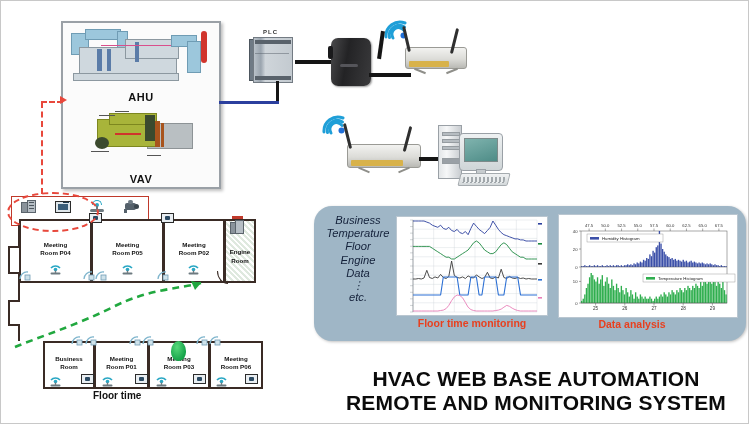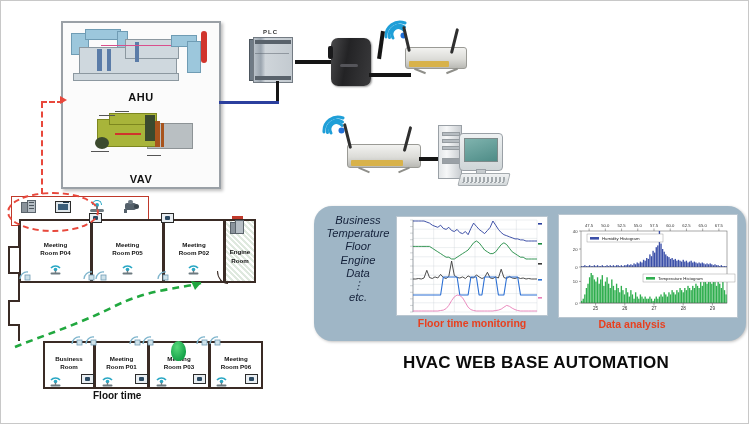--- a/index.html
+++ b/index.html
@@ -161,22 +161,22 @@
     font-size:10.5px;font-weight:bold;color:#e8401f;
   }
   
   #rt-card{left:82px;top:10px;width:152px;height:100px;}
   #rt-cap{left:82px;top:111px;width:152px;}
   #da-card{left:244px;top:8px;width:180px;height:104px;}
   #da-cap{left:228px;top:112px;width:180px;}
 
   
   #title{
-    left:330px;top:352px;width:410px;text-align:center;
-    font-size:17px;font-weight:bold;color:#0b0b0b;line-height:1.12;
+    left:330px;top:366px;width:410px;text-align:center;
+    font-size:21px;font-weight:bold;color:#0b0b0b;line-height:1.12;
     letter-spacing:.2px;
   }
   #title span{display:block;}
 </style>
 </head>
 <body>
 
 <div class="abs" id="equip-panel">
 
   <div class="equip-cell">
@@ -832,13 +832,14 @@
         <rect x="84" y="59" width="92" height="8" fill="#fff" stroke="#888" stroke-width="0.4"></rect>
         <rect x="87" y="62" width="9" height="2.6" fill="#2fae4e"></rect>
         <text x="99" y="65.3" font-size="4.3" fill="#222" font-family="&quot;Liberation Sans&quot;, sans-serif">Temperature Histogram</text>
       </svg>
   </div>
   <div class="abs card-cap" id="da-cap">Data analysis</div>
 </div>
 
 <div class="abs" id="title">
   <span>HVAC  WEB BASE AUTOMATION</span>
+  <span>REMOTE  AND MONITORING SYSTEM</span>
 </div>
 
 </body></html>

